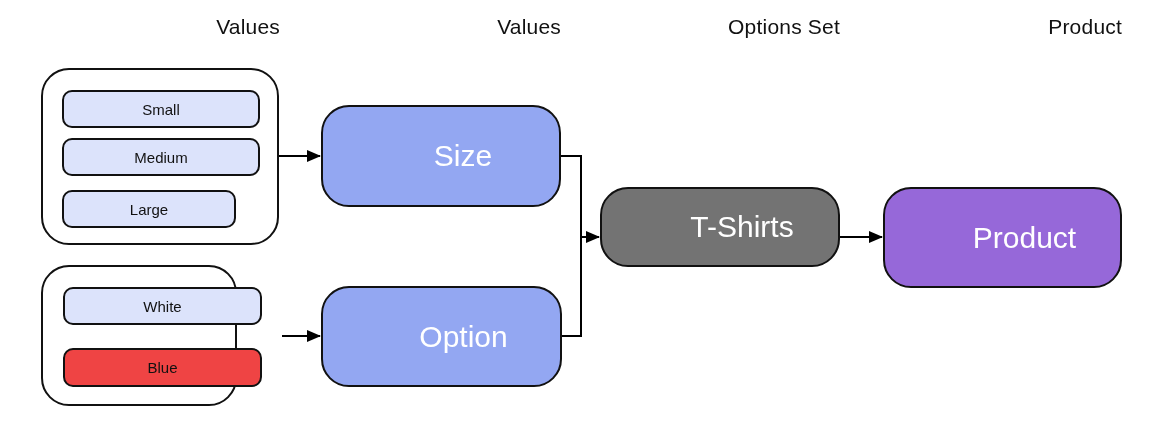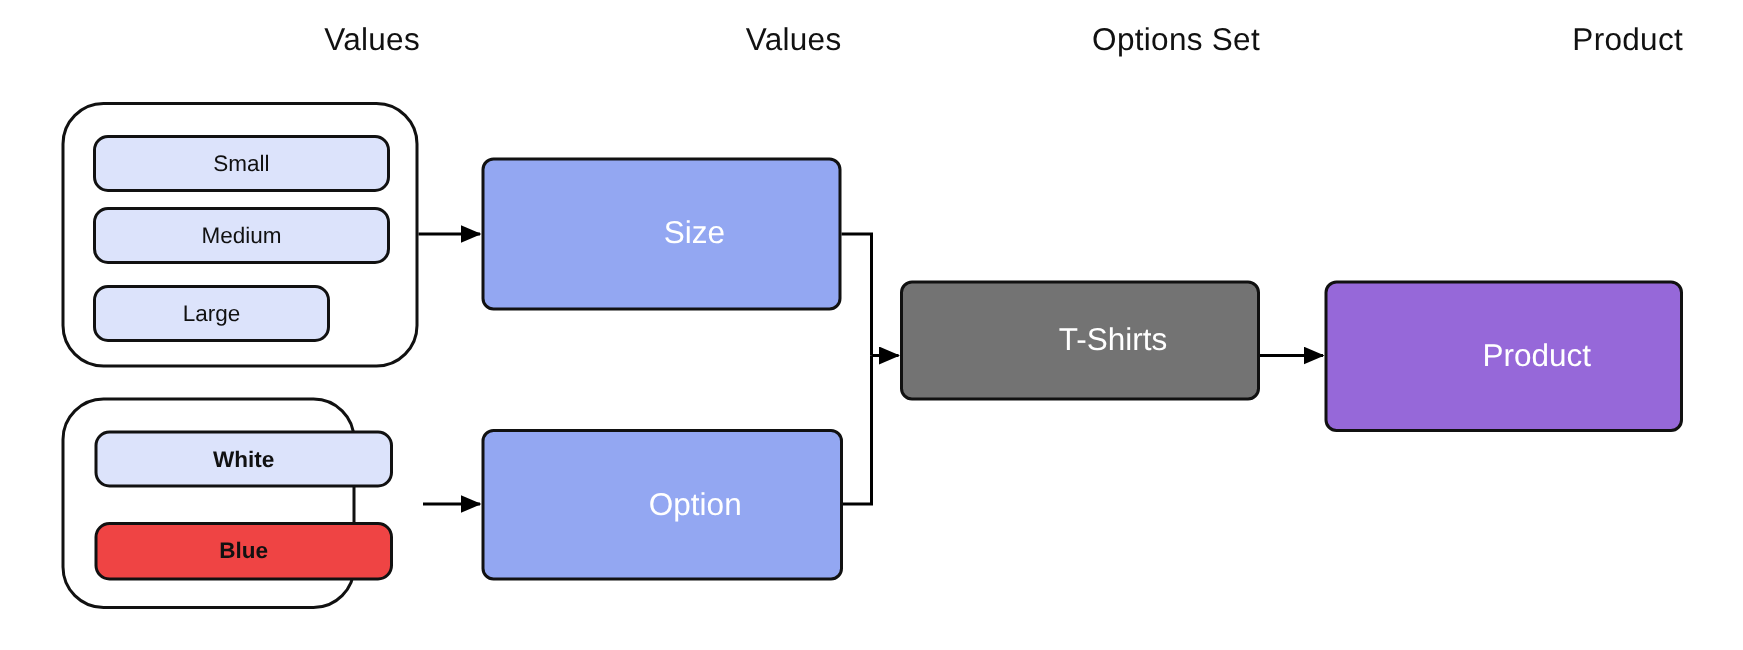--- a/index.html
+++ b/index.html
@@ -35,26 +35,26 @@
     box-sizing: border-box;
     display: flex;
     align-items: center;
     justify-content: center;
     font-size: 15px;
     color: #111111;
   }
   .node {
     position: absolute;
     border: 2px solid #111111;
-    border-radius: 8px;
+    border-radius: 28px;
     box-sizing: border-box;
     display: flex;
     align-items: center;
     justify-content: center;
-    font-size: 21px;
+    font-size: 30px;
     color: #ffffff;
     padding-left: 44px;
   }
   .connectors {
     position: absolute;
     left: 0; top: 0;
     width: 1162px; height: 433px;
     pointer-events: none;
   }
 </style>
@@ -64,24 +64,24 @@
 <div class="canvas">
 
   <div class="col-header" style="left:40px;">Values</div>
   <div class="col-header" style="left:321px;">Values</div>
   <div class="col-header" style="left:600px;">Options Set</div>
   <div class="col-header" style="left:882px;">Product</div>
 
   <div class="group" style="left:41px; top:68px; width:238px; height:177px;">
     <div class="value-box" style="left: 19px; top: 20px; width: 198px; height: 38px; background: rgb(220, 227, 251);">Small</div>
     <div class="value-box" style="left: 19px; top: 68px; width: 198px; height: 38px; background: rgb(220, 227, 251);">Medium</div>
-    <div class="value-box" style="left: 19px; top: 120px; width: 158px; height: 38px; background: rgb(220, 227, 251);">Large</div>
+    <div class="value-box" style="left: 19px; top: 120px; width: 174px; height: 38px; background: rgb(220, 227, 251);">Large</div>
   </div>
 
-  <div class="group" style="left:41px; top:265px; width:196px; height:141px;font-weight:bold;">
+  <div class="group" style="left:41px; top:265px; width:196px; height:141px;">
     <div class="value-box" style="left: 20px; top: 20px; width: 199px; height: 38px; background: rgb(220, 227, 251);">White</div>
     <div class="value-box" style="left: 20px; top: 81px; width: 199px; height: 39px; background: #ef4444;">Blue</div>
   </div>
 
   <div class="node" style="left: 321px; top: 105px; width: 240px; height: 102px; background: rgb(147, 167, 242);">Size</div>
   <div class="node" style="left: 321px; top: 286px; width: 241px; height: 101px; background: rgb(147, 167, 242);">Option</div>
 
   <div class="node" style="left: 600px; top: 187px; width: 240px; height: 80px; background: #737373;">T-Shirts</div>
 
   <div class="node" style="left: 883px; top: 187px; width: 239px; height: 101px; background: rgb(150, 104, 217);">Product</div>

